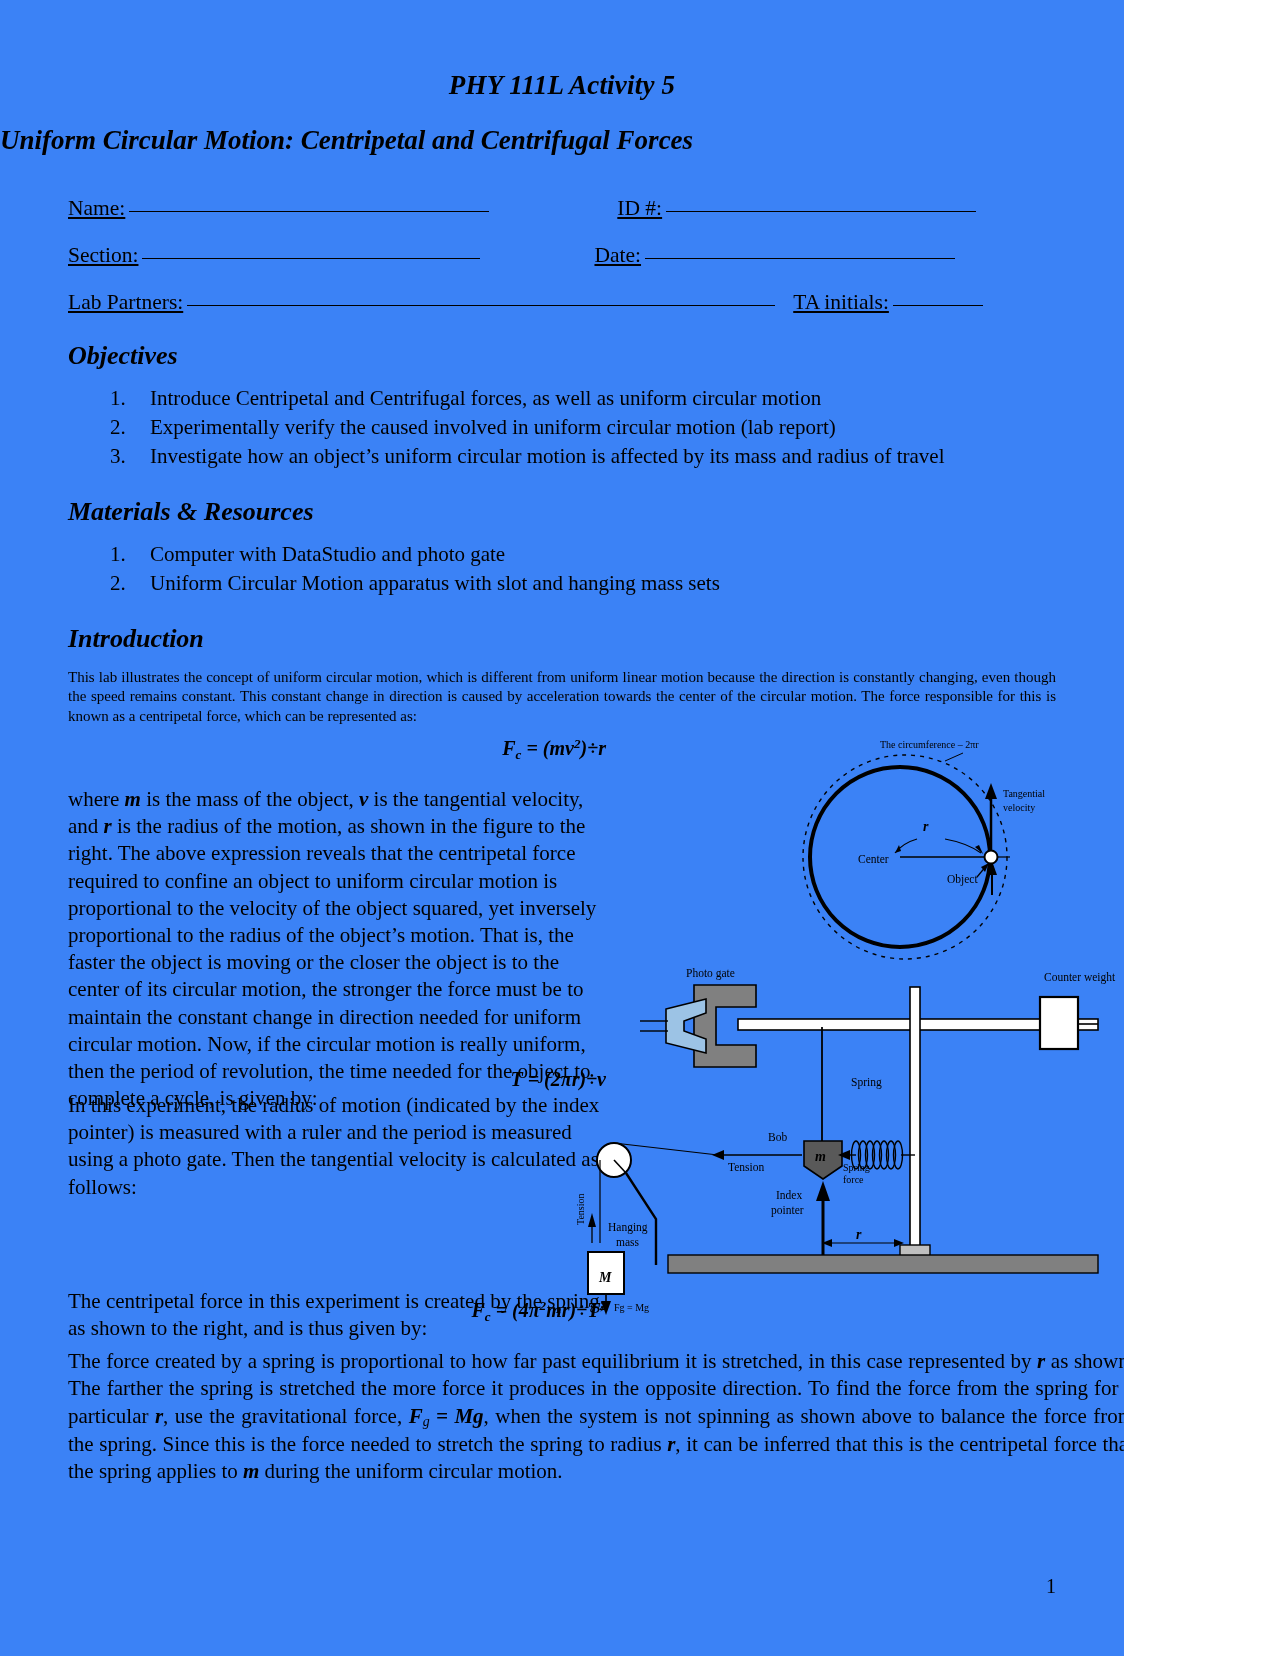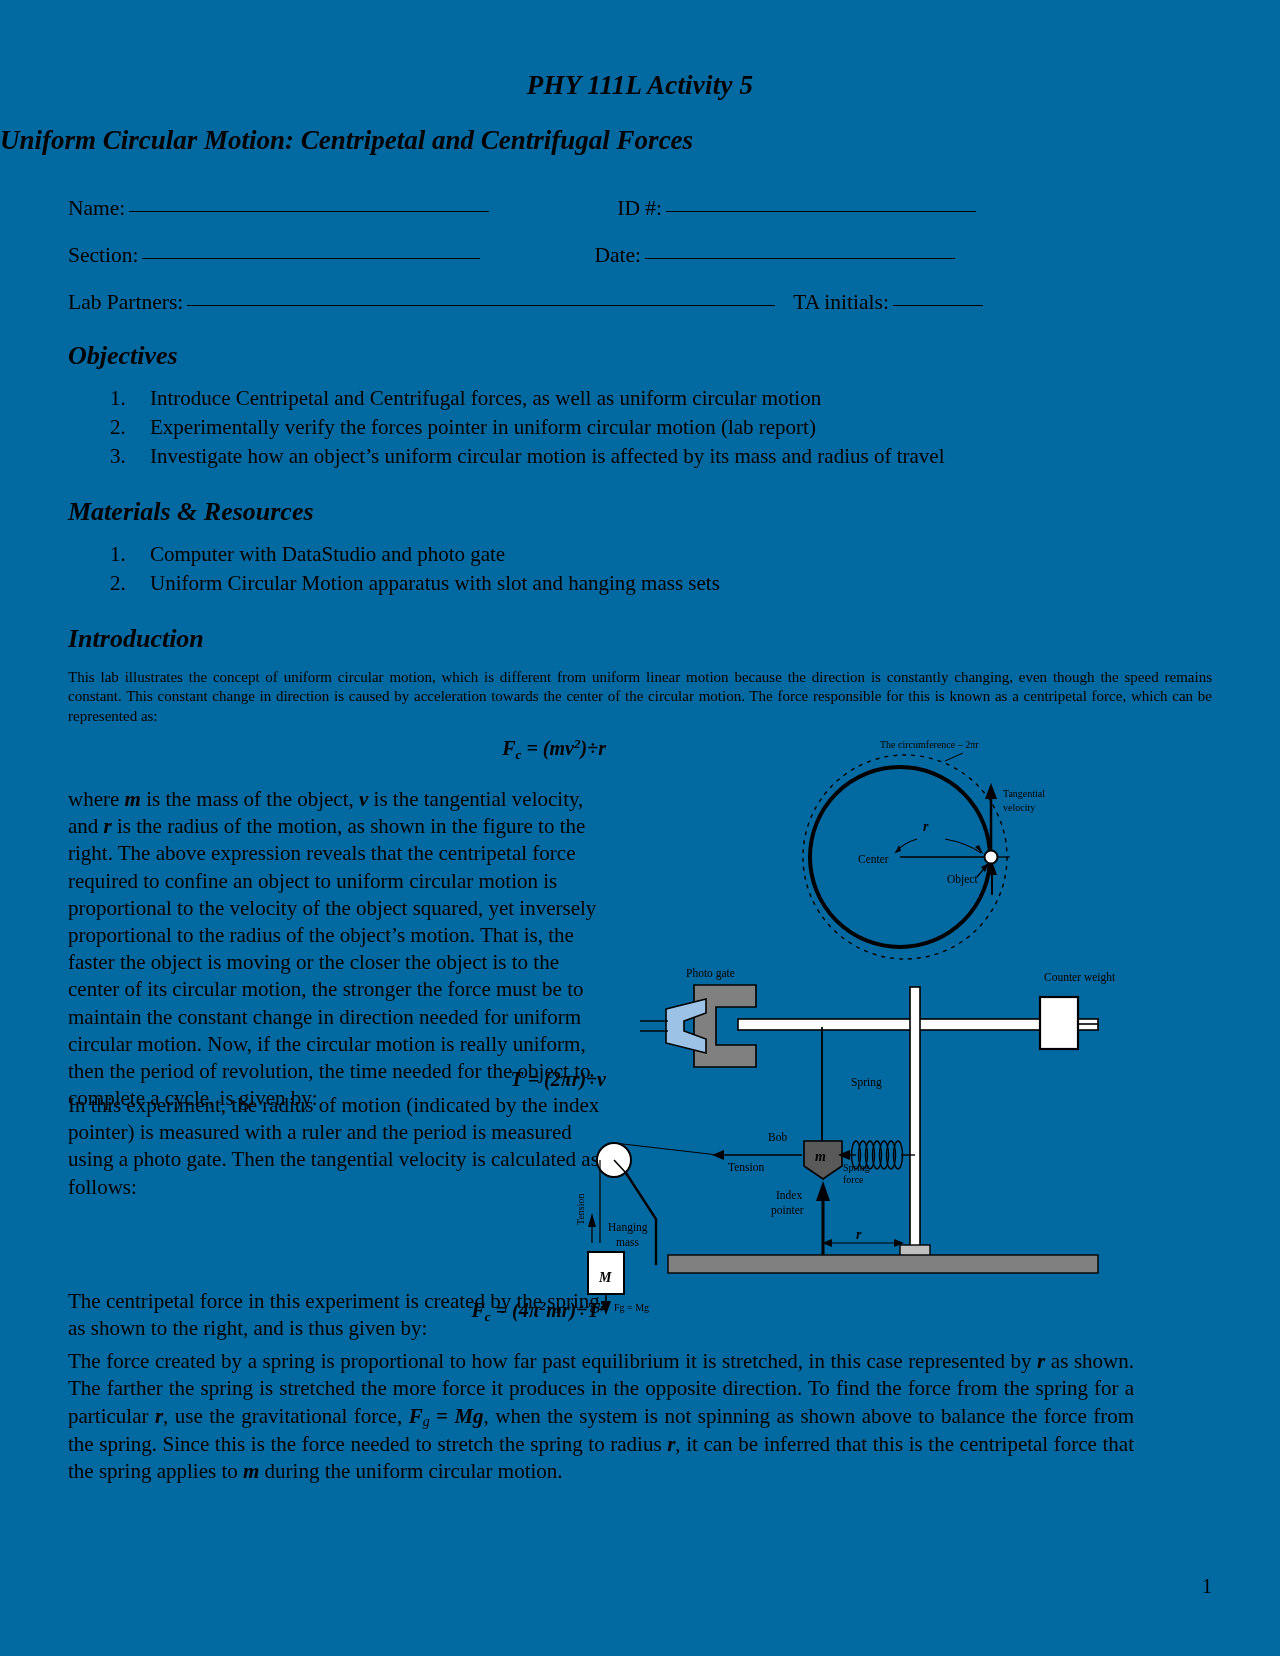--- a/index.html
+++ b/index.html
@@ -2,23 +2,23 @@
 <html><head>
 <meta charset="utf-8">
 <style>
   html, body {
     margin: 0;
     padding: 0;
     background: #ffffff;
   }
   .page {
     position: relative;
-    width: 1280px;
+    width: 1124px;
     height: 1656px;
-    background: #0369a1;
+    background: #3b82f6;
     font-family: "Liberation Serif", "DejaVu Serif", serif;
     color: #000000;
     overflow: hidden;
   }
 
   
   .doc-title {
     text-align: center;
     font-weight: bold;
     font-style: italic;
@@ -38,20 +38,21 @@
   
   .fields {
     margin: 40px 68px 0 68px;
     font-size: 21.5px;
   }
   .field-row {
     display: flex;
     align-items: baseline;
     margin-bottom: 22px;
     white-space: nowrap;
+    text-decoration: underline;
   }
   .field-label { margin-right: 4px; }
   .rule {
     display: inline-block;
     border-bottom: 1.4px solid #000;
     height: 0;
     position: relative;
     top: -3px;
   }
   .gap-col { display: inline-block; }
@@ -197,21 +198,21 @@
   </div>
 
   <h2 class="sec">Objectives</h2>
   <ol class="numlist">
     <li>
       <span class="num">1.</span>
       <span>Introduce Centripetal and Centrifugal forces, as well as uniform circular motion</span>
     </li>
     <li>
       <span class="num">2.</span>
-      <span>Experimentally verify the forces pointer in uniform circular motion (lab report)</span>
+      <span>Experimentally verify the caused involved in uniform circular motion (lab report)</span>
     </li>
     <li>
       <span class="num">3.</span>
       <span>Investigate how an object’s uniform circular motion is affected by its mass and radius of travel</span>
     </li>
   </ol>
 
   <h2 class="sec">Materials &amp; Resources</h2>
   <ol class="numlist">
     <li>

